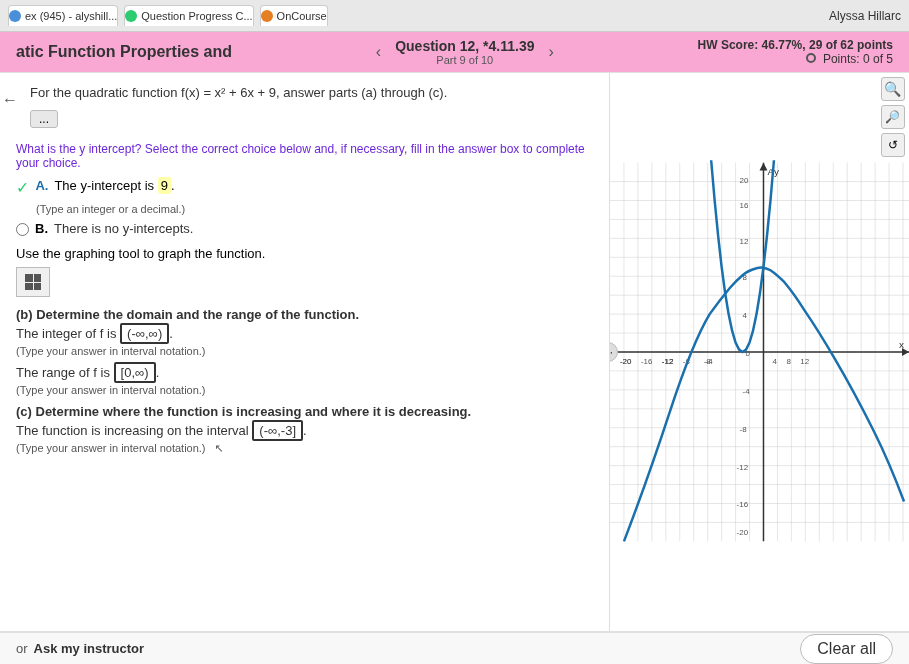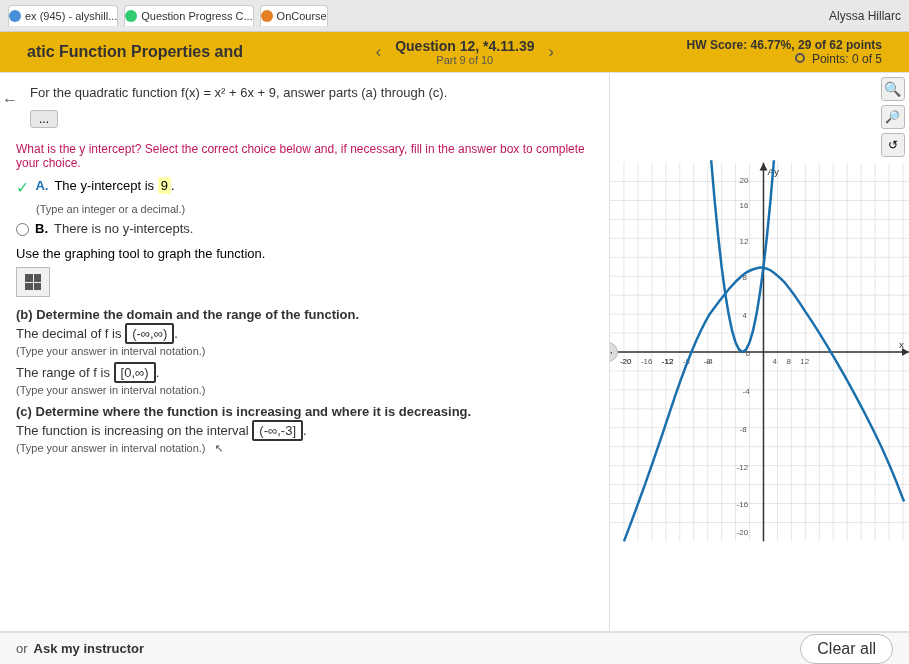--- a/index.html
+++ b/index.html
@@ -34,22 +34,22 @@
     .browser-tab .favicon { width: 12px; height: 12px; background: #4a90d9; border-radius: 50%; flex-shrink: 0; }
     .browser-tab.green .favicon { background: #2ecc71; }
     .browser-tab.orange .favicon { background: #e67e22; }
     .user-name { margin-left: auto; font-size: 12px; color: #333; }
 
     
     .main-wrap { display: flex; flex-direction: column; height: 632px; background: #fff; }
 
     
     .page-header {
-      background: #eab308;
-      padding: 6px 27px;
+      background: #f9a8d4;
+      padding: 6px 16px;
       display: flex;
       align-items: center;
       justify-content: space-between;
       border-bottom: 1px solid #e0e0e0;
     }
     .page-title { font-size: 16px; font-weight: bold; color: #333; }
     .question-nav { display: flex; align-items: center; gap: 8px; text-align: center; }
     .question-nav .q-title { font-size: 14px; font-weight: bold; color: #333; }
     .question-nav .q-part { font-size: 11px; color: #555; }
     .nav-arrow { background: none; border: none; cursor: pointer; font-size: 16px; color: #555; padding: 2px 6px; }
@@ -58,21 +58,21 @@
     .score-circle { display: inline-block; width: 10px; height: 10px; border: 2px solid #555; border-radius: 50; margin-right: 4px; border-radius: 50%; }
 
     
     .content-area { display: flex; flex: 1; overflow: hidden; }
 
     
     .left-panel { flex: 1; padding: 12px 16px; overflow-y: auto; position: relative; }
     .back-arrow { position: absolute; left: 2px; top: 16px; font-size: 16px; cursor: pointer; color: #555; }
     .question-text { font-size: 13px; color: #333; margin-bottom: 10px; margin-left: 14px; }
     .ellipsis-btn { background: #e8e8e8; border: 1px solid #bbb; border-radius: 3px; padding: 1px 8px; font-size: 12px; cursor: pointer; margin-bottom: 8px; }
-    .faded-text { color: #be185d; font-size: 12px; margin-bottom: 8px; }
+    .faded-text { color: #6d28d9; font-size: 12px; margin-bottom: 8px; }
     .answer-options { margin-bottom: 10px; }
     .option { display: flex; align-items: flex-start; gap: 6px; margin-bottom: 6px; font-size: 13px; }
     .option input[type="radio"] { margin-top: 2px; }
     .option-label { font-weight: bold; }
     .option-text { color: #333; }
     .option-sub { font-size: 11px; color: #555; margin-left: 20px; }
     .highlighted { background: #ffffaa; padding: 1px 3px; border-radius: 2px; }
     .graph-tool { margin: 10px 0; }
     .graph-tool-btn { background: #f0f0f0; border: 1px solid #bbb; padding: 6px 8px; cursor: pointer; display: inline-flex; align-items: center; gap: 2px; }
     .grid-icon { display: grid; grid-template-columns: 1fr 1fr; gap: 1px; width: 16px; height: 16px; }
@@ -186,21 +186,21 @@
                 <span></span>
                 <span></span>
             </div>
           </button>
         </div>
       </div>
 
       <section class="part">
         <div class="part-header">(b) Determine the domain and the range of the function.</div>
         <div class="part-text">
-          <span>The decimal of f is</span>
+          <span>The integer of f is</span>
           <span class="interval-box">(-∞,∞)</span>.
         </div>
         <div class="notation-hint">(Type your answer in interval notation.)</div>
         <div class="part-text">
           <span>The range of f is</span>
           <span class="interval-box">[0,∞)</span>.
         </div>
         <div class="notation-hint">(Type your answer in interval notation.)</div>
       </section>
 

